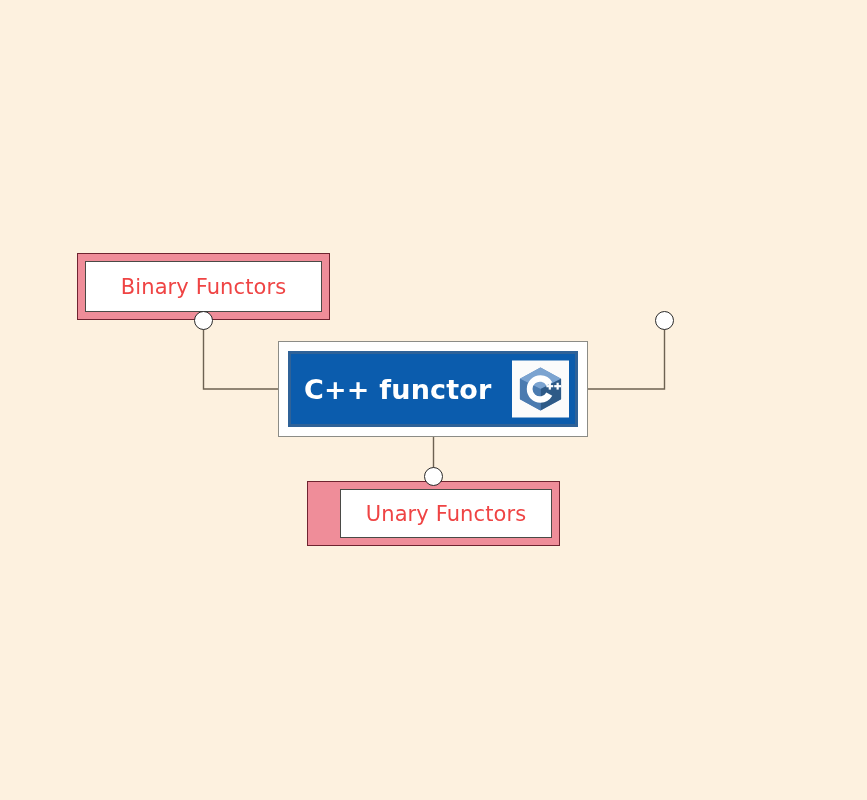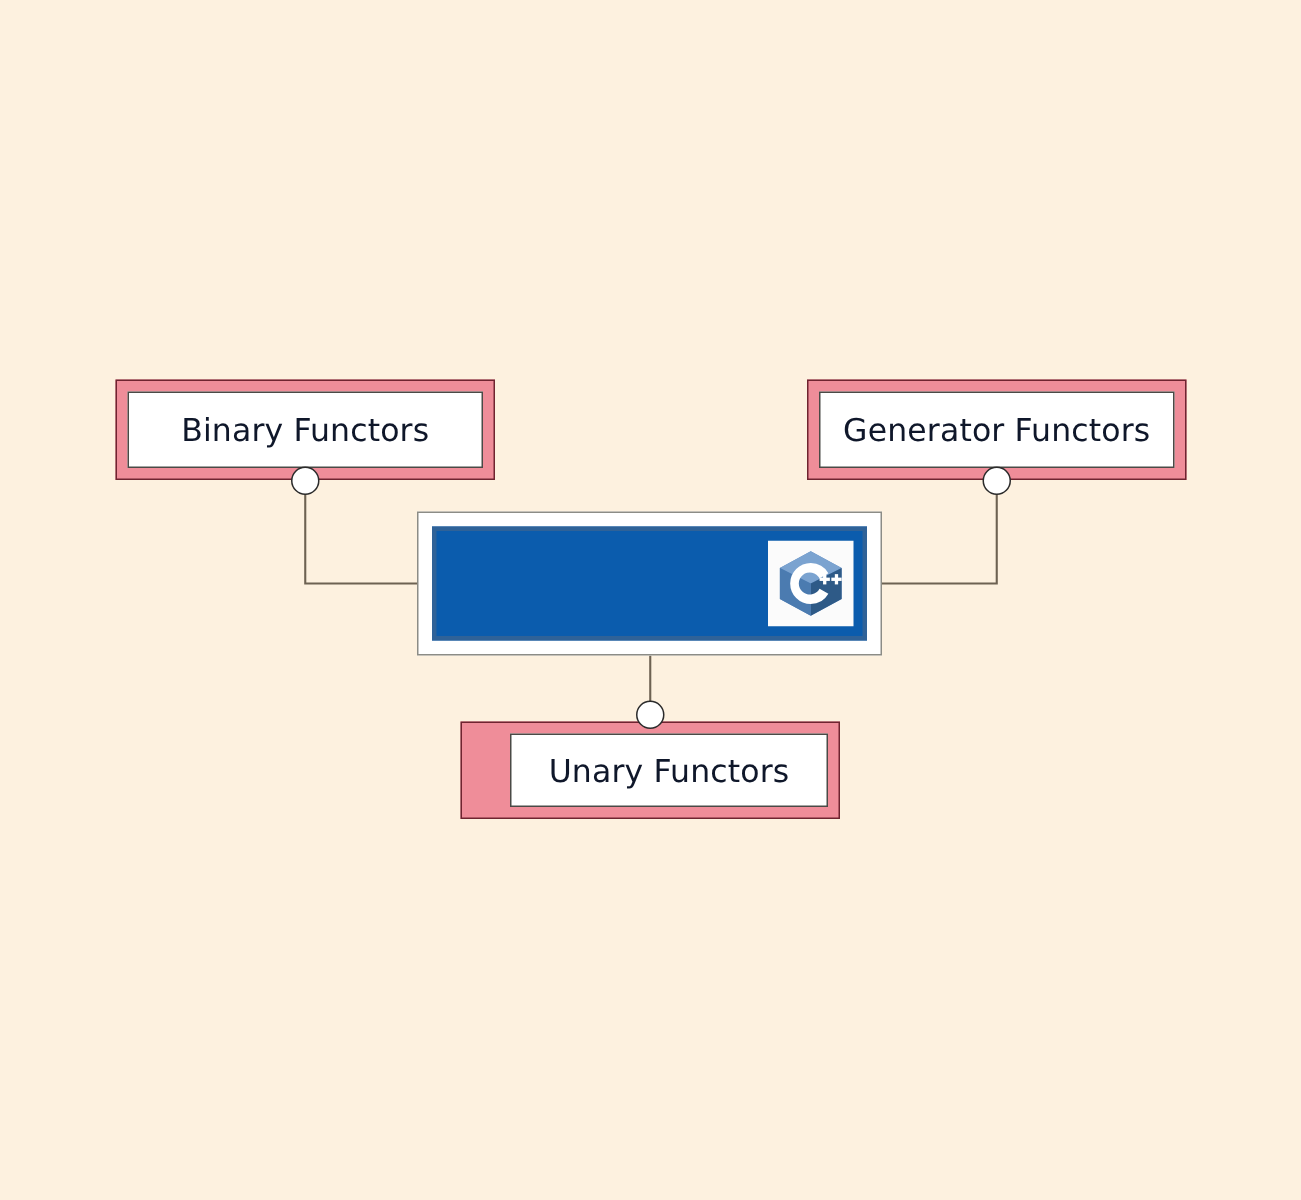--- a/index.html
+++ b/index.html
@@ -41,21 +41,21 @@
     width: 100%;
     height: 100%;
     background: #ffffff;
     border: 1px solid #4a4a46;
     display: flex;
     align-items: center;
     justify-content: center;
   }
   .leaf-label {
     font-size: 21px;
-    color: #0f172a;
+    color: #ef4444;
     font-family: "DejaVu Sans", sans-serif;
     white-space: nowrap;
     letter-spacing: .1px;
   }
 
   #node-binary    { left: 77px;  top: 253px; width: 253px; height: 67px; }
   #node-generator { left: 538px; top: 253px; width: 253px; height: 67px; }
   #node-unary     { left: 307px; top: 481px; width: 253px; height: 65px; padding-left: 32px; }
 
   
@@ -131,34 +131,30 @@
 
     <polyline points="433.5,437 433.5,482" fill="none" stroke="#6d6252" stroke-width="1.4"></polyline>
   </svg>
 
   <div class="leaf-node" id="node-binary">
     <div class="leaf-inner">
       <span class="leaf-label">Binary Functors</span>
     </div>
   </div>
 
-  <div class="leaf-node" id="node-generator">
-    <div class="leaf-inner">
-      <span class="leaf-label">Generator Functors</span>
-    </div>
-  </div>
 
   <div class="leaf-node" id="node-unary">
     <div class="leaf-inner">
       <span class="leaf-label">Unary Functors</span>
     </div>
   </div>
 
   <div id="node-center">
     <div class="center-inner">
+      <span class="center-label">C++ functor</span>
       <span class="cpp-logo">
         <svg width="49" height="49" viewBox="0 0 100 100" xmlns="http://www.w3.org/2000/svg">
 
           <polygon points="50,6 92,29 92,71 50,94 8,71 8,29" fill="#5c88bf"></polygon>
           <polygon points="50,6 92,29 50,50 8,29" fill="#7ba3d0"></polygon>
           <polygon points="50,50 92,29 92,71 50,94" fill="#2e5a87"></polygon>
           <polygon points="8,29 50,50 50,94 8,71" fill="#4b7bb0"></polygon>
 
           <path d="M50,22 A28,28 0 1,0 50,78 A28,28 0 0,0 74,64 L62,57 A15,15 0 1,1 62,43 L74,36 A28,28 0 0,0 50,22 Z" fill="#ffffff"></path>
 

